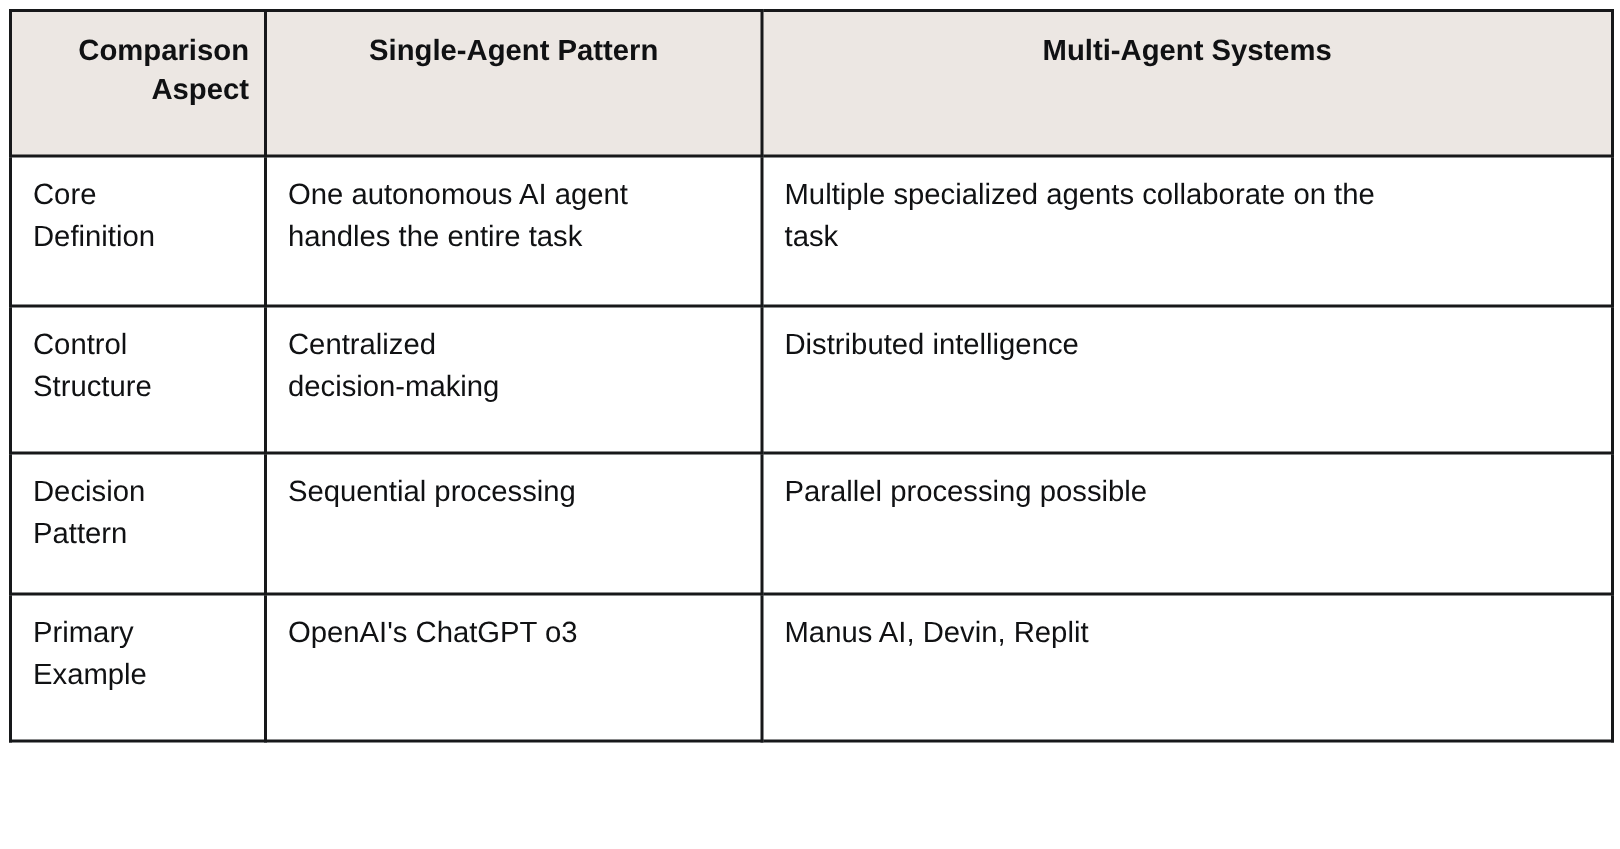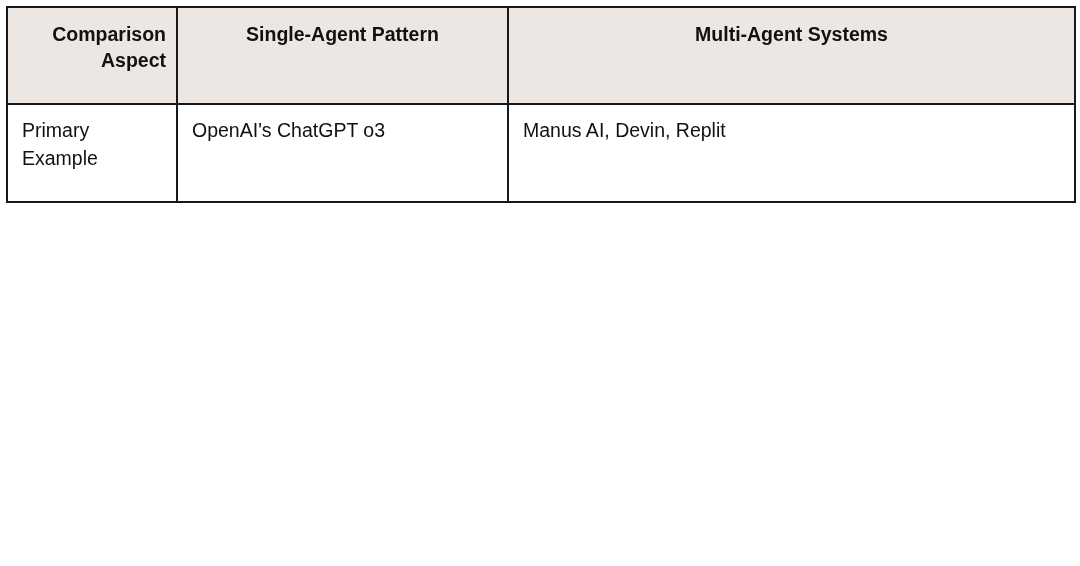--- a/index.html
+++ b/index.html
@@ -97,20 +97,41 @@
       </colgroup>
       <thead>
         <tr>
           <th class="th-aspect">Comparison
 Aspect</th>
           <th class="th-single">Single-Agent Pattern</th>
           <th class="th-multi">Multi-Agent Systems</th>
         </tr>
       </thead>
       <tbody>
+        <tr class="row-core">
+          <td class="cell-aspect">Core
+Definition</td>
+          <td class="cell-single">One autonomous AI agent
+handles the entire task</td>
+          <td class="cell-multi">Multiple specialized agents collaborate on the
+task</td>
+        </tr>
+        <tr class="row-control">
+          <td class="cell-aspect">Control
+Structure</td>
+          <td class="cell-single">Centralized
+decision-making</td>
+          <td class="cell-multi">Distributed intelligence</td>
+        </tr>
+        <tr class="row-decision">
+          <td class="cell-aspect">Decision
+Pattern</td>
+          <td class="cell-single">Sequential processing</td>
+          <td class="cell-multi">Parallel processing possible</td>
+        </tr>
         <tr class="row-primary">
           <td class="cell-aspect">Primary
 Example</td>
           <td class="cell-single">OpenAI's ChatGPT o3</td>
           <td class="cell-multi">Manus AI, Devin, Replit</td>
         </tr>
       </tbody>
     </table>
   </div>
 </div>

